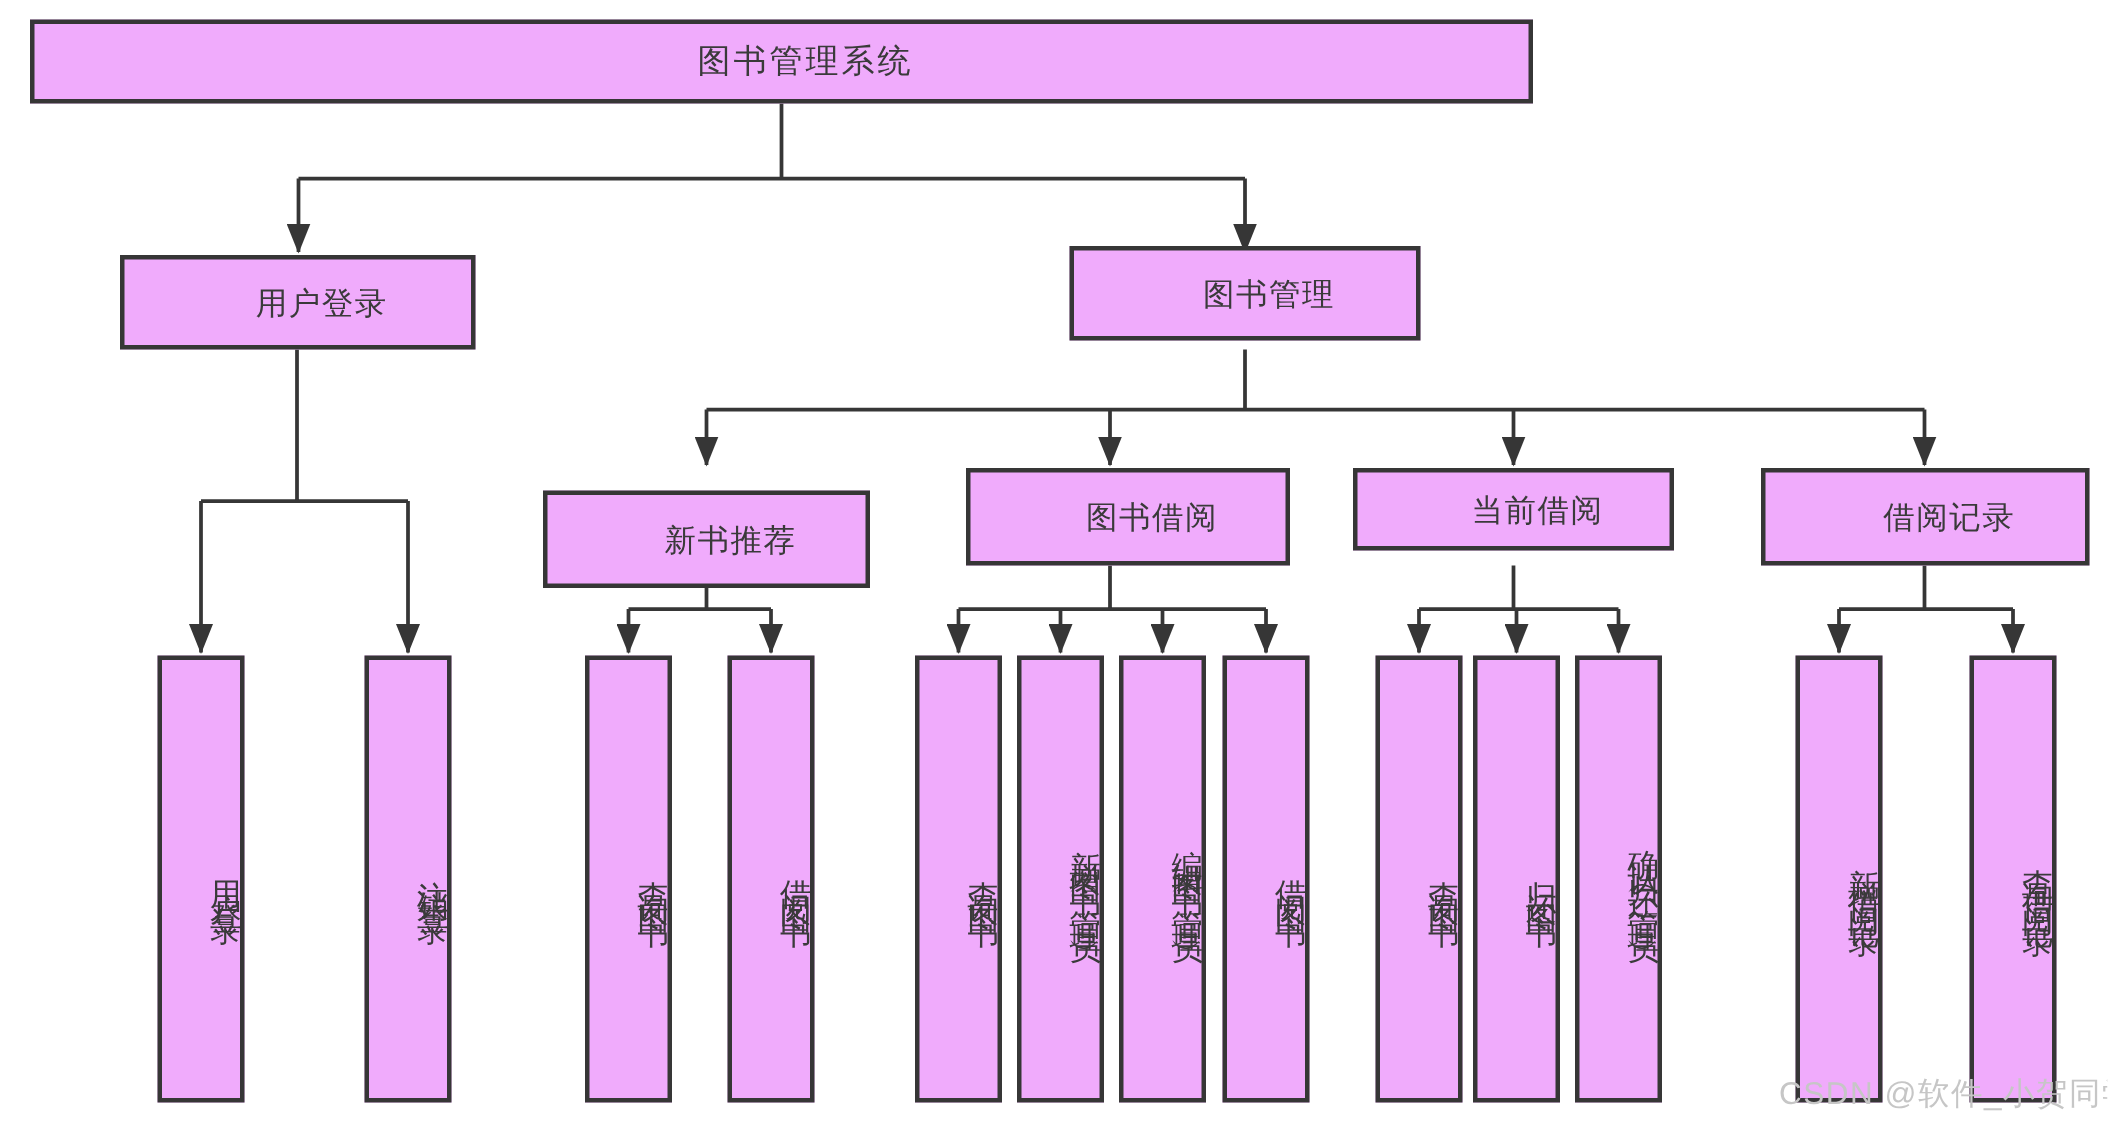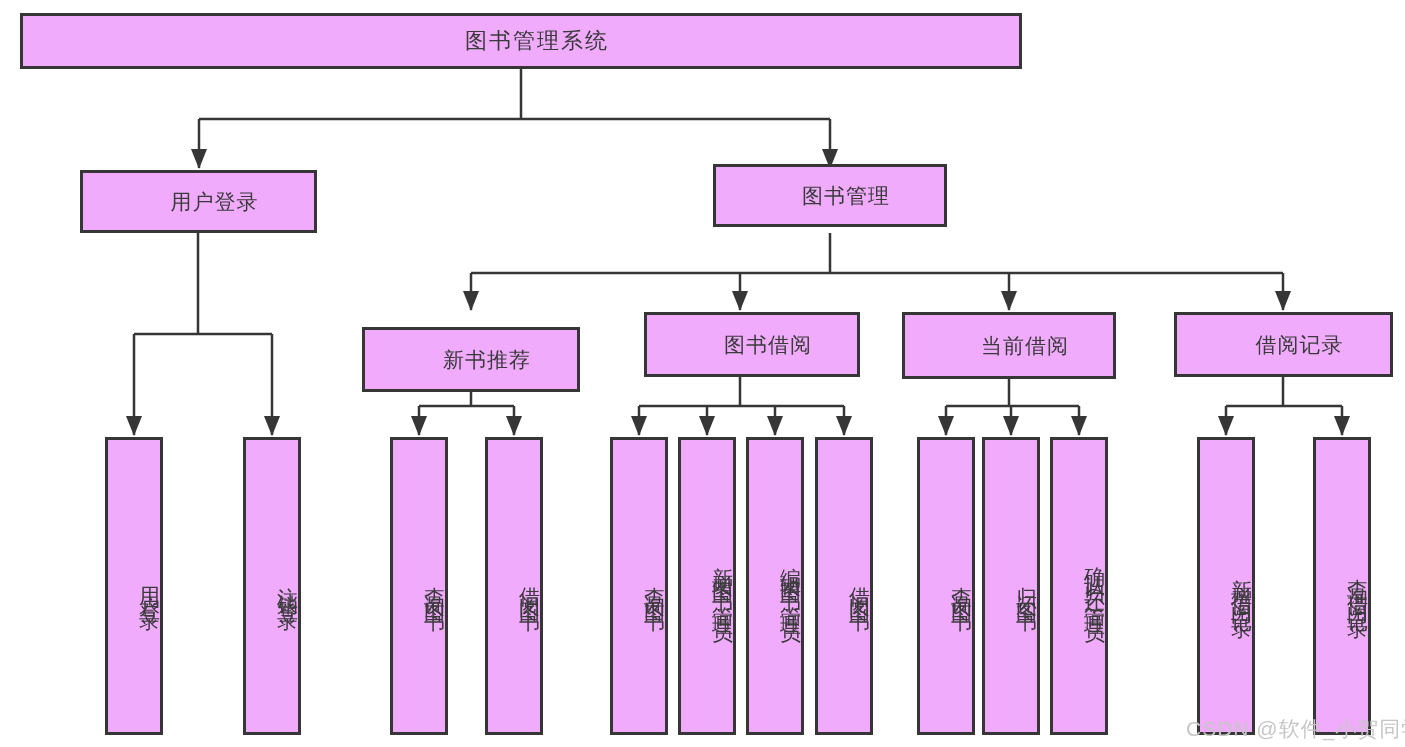--- a/index.html
+++ b/index.html
@@ -110,21 +110,21 @@
   <div class="box" style="left:713px; top:164px; width:234px; height:63px;">
     <span class="label">图书管理</span>
   </div>
 
   <div class="box" style="left:362px; top:327px; width:218px; height:65px;">
     <span class="label">新书推荐</span>
   </div>
   <div class="box" style="left:632px; top:312px; width:216px; height:65px;margin-left:12px;">
     <span class="label">图书借阅</span>
   </div>
-  <div class="box" style="left:902px; top:312px; width:214px; height:67px;">
+  <div class="box" style="left:902px; top:312px; width:214px; height:55px;">
     <span class="label">当前借阅</span>
   </div>
   <div class="box" style="left:1174px; top:312px; width:219px; height:65px;">
     <span class="label">借阅记录</span>
   </div>
 
   <div class="box leaf" style="left:105px; top:437px; width:58px; height:298px;">
     <span class="label">用户登录</span>
   </div>
   <div class="box leaf" style="left:243px; top:437px; width:58px; height:298px;">

